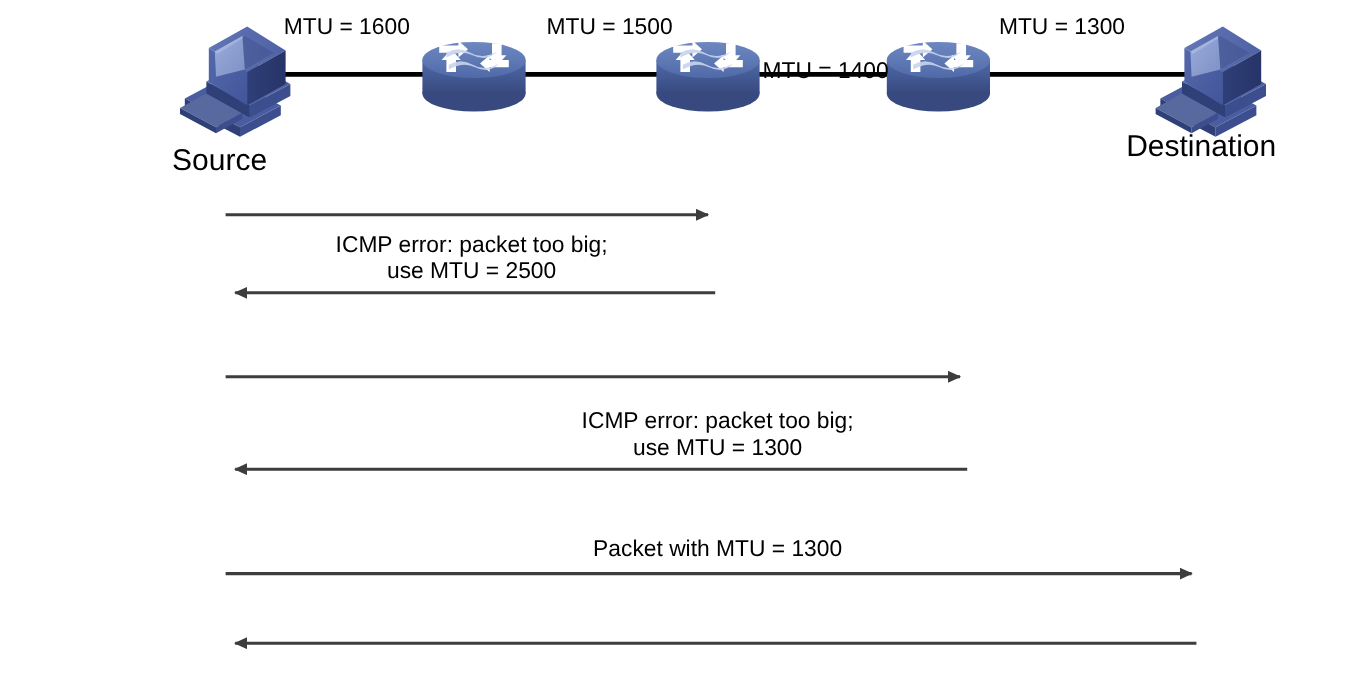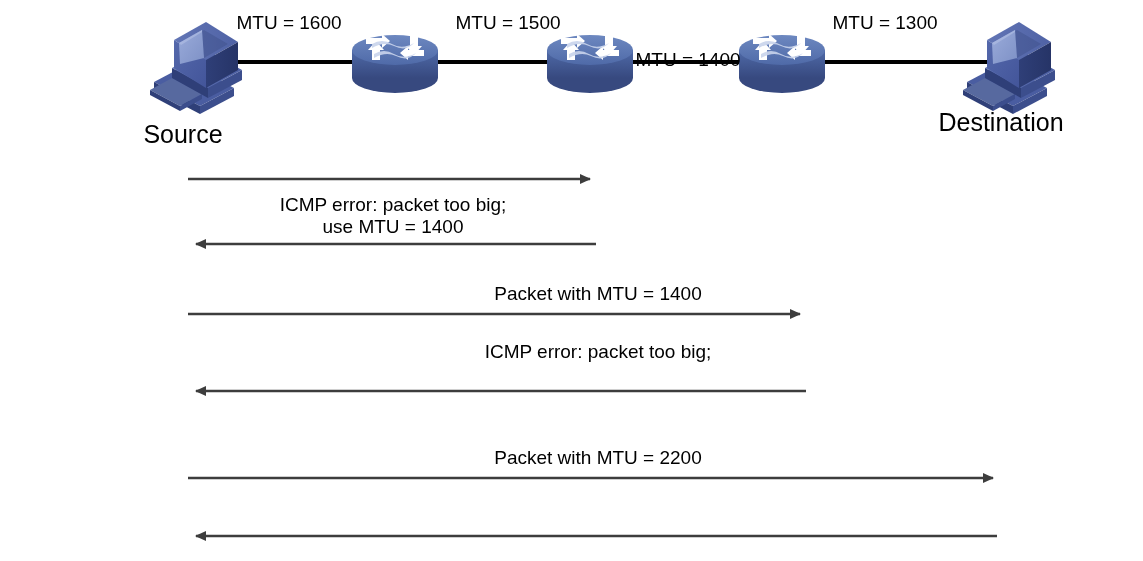--- a/index.html
+++ b/index.html
@@ -225,25 +225,25 @@
   <div class="txt center" style="left:508px; top:12px;">MTU = 1500</div>
   <div class="txt center" style="left:688px; top:12px;margin-top:37px;">MTU = 1400</div>
   <div class="txt center" style="left:885px; top:12px;">MTU = 1300</div>
 
   <div class="node-label" style="left:183px; top:120px;">Source</div>
   <div class="node-label" style="left:1001px; top:108px;">Destination</div>
 
 
   <div class="msg-label" style="left:393px; top:194px;">
     <span class="l1">ICMP error: packet too big;</span>
-    <span class="l2">use MTU = 1400</span>
+    <span class="l2">use MTU = 2500</span>
   </div>
 
-  <div class="msg-label" style="left:598px; top:283px;">Packet with MTU = 1400</div>
 
   <div class="msg-label" style="left:598px; top:341px;">
     <span class="l1">ICMP error: packet too big;</span>
+    <span class="l2">use MTU = 1300</span>
   </div>
 
-  <div class="msg-label" style="left:598px; top:447px;">Packet with MTU = 2200</div>
+  <div class="msg-label" style="left:598px; top:447px;">Packet with MTU = 1300</div>
 
 
 </div>
 
 </body></html>

